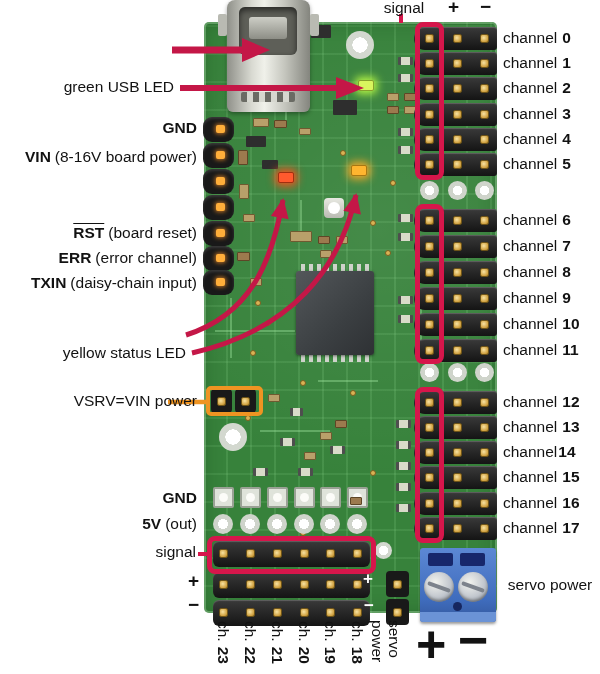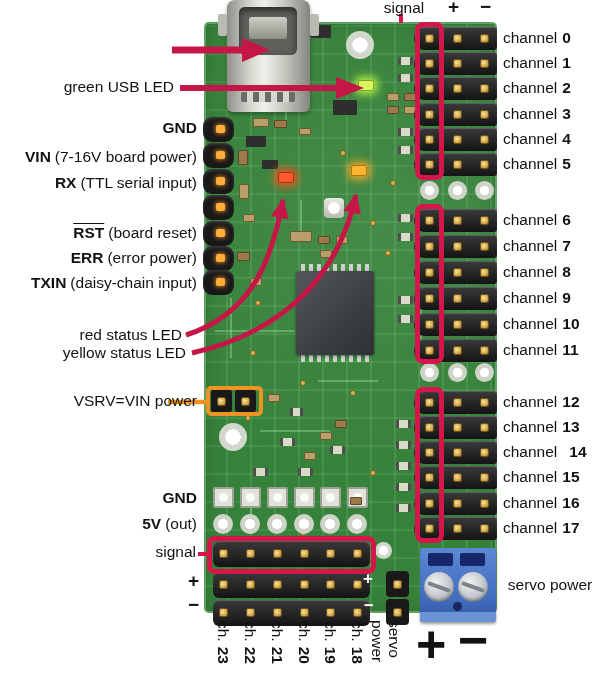--- a/index.html
+++ b/index.html
@@ -148,43 +148,41 @@
     <path d="M180 88 H336" stroke="#c41747" stroke-width="6" fill="none"></path>
     <polygon points="336,77 364,88 336,99" fill="#c41747"></polygon>
     <path d="M186 335 C252,314 272,260 283,200" stroke="#c41747" stroke-width="5" fill="none" marker-end="url(#ah)"></path>
     <path d="M192 353 C292,330 340,268 356,195" stroke="#c41747" stroke-width="5" fill="none" marker-end="url(#ah)"></path>
     <path d="M401 14 V23" stroke="#d6164b" stroke-width="4"></path>
     <path d="M198 554 H208" stroke="#d6164b" stroke-width="4"></path>
     <path d="M168 402 H207" stroke="#ef9422" stroke-width="4.5"></path>
   </svg>
 
   <div class="lbl ra" style="right:426px;top:77px;">green USB LED</div>
-  <div class="lbl ra" style="right:418px;top:325px;">red status LED</div>
   <div class="lbl ra" style="right:414px;top:343px;">yellow status LED</div>
   <div class="lbl ra" style="right:403px;top:391px;">VSRV=VIN power</div>
   <div class="lbl ra" style="right:404px;top:542px;">signal</div>
   <div class="lbl ra bold" style="right:401px;top:571px;font-size:19px;">+</div>
   <div class="lbl ra bold" style="right:401px;top:595px;font-size:19px;">−</div>
 
   <div class="lbl ctr" style="left:372px;top:-2px;width:64px;">signal</div>
   <div class="lbl bold" style="left:448px;top:-3px;font-size:19px;">+</div>
   <div class="lbl bold" style="left:480px;top:-3px;font-size:19px;">−</div>
 
   <div class="lbl ctr" style="left:500px;top:575px;width:100px;">servo power</div>
 
   <div class="silk" style="left:363px;top:570px;">+</div>
   <div class="silk" style="left:364px;top:597px;">−</div>
 
   <div class="big" style="left:416px;top:617px;">+</div>
   <div class="big" style="left:458px;top:613px;">−</div>
 <div class="lbl ra" style="right: 403px; top: 118px;"><b>GND</b></div>
-    <div class="lbl ra" style="right: 403px; top: 147px;"><b>VIN</b><span class="rest">(7-16V board power)</span></div>
-    <div class="lbl ra" style="right: 403px; top: 173px;"><b>RX</b><span class="rest">(TTL serial input)</span></div>
+    <div class="lbl ra" style="right: 403px; top: 147px;"><b>VIN</b><span class="rest">(8-16V board power)</span></div>
     <div class="lbl ra" style="right: 403px; top: 223px;"><b style="text-decoration: overline;">RST</b><span class="rest">(board reset)</span></div>
-    <div class="lbl ra" style="right: 403px; top: 248px;"><b>ERR</b><span class="rest">(error power)</span></div>
+    <div class="lbl ra" style="right: 403px; top: 248px;"><b>ERR</b><span class="rest">(error channel)</span></div>
     <div class="lbl ra" style="right: 403px; top: 273px;"><b>TXIN</b><span class="rest">(daisy-chain input)</span></div>
     <div class="lbl ra" style="right: 403px; top: 488px;"><b>GND</b></div>
     <div class="lbl ra" style="right: 403px; top: 514px;"><b>5V</b><span class="rest">(out)</span></div>
     <div class="lpin" style="top: 117px;">
       <i></i>
     </div>
     <div class="lpin" style="top: 143px;">
       <i></i>
     </div>
     <div class="lpin" style="top: 169px;">
@@ -284,21 +282,21 @@
       <span class="pin" style="left: 10.5px;"></span>
       <span class="pin" style="left: 38.5px;"></span>
       <span class="pin" style="left: 65.5px;"></span>
     </div>
     <div class="lbl" style="left: 503px; top: 417px;"><span>channel</span><b style="margin-left: 5px;">13</b></div>
     <div class="hrow" style="top: 441px;">
       <span class="pin" style="left: 10.5px;"></span>
       <span class="pin" style="left: 38.5px;"></span>
       <span class="pin" style="left: 65.5px;"></span>
     </div>
-    <div class="lbl" style="left: 503px; top: 442px;"><span>channel</span><b style="margin-left: 12px;">14</b></div>
+    <div class="lbl" style="left: 503px; top: 442px;"><span>channel</span><b style="margin-left: 1px;">14</b></div>
     <div class="hrow" style="top: 466px;">
       <span class="pin" style="left: 10.5px;"></span>
       <span class="pin" style="left: 38.5px;"></span>
       <span class="pin" style="left: 65.5px;"></span>
     </div>
     <div class="lbl" style="left: 503px; top: 467px;"><span>channel</span><b style="margin-left: 5px;">15</b></div>
     <div class="hrow" style="top: 492px;">
       <span class="pin" style="left: 10.5px;"></span>
       <span class="pin" style="left: 38.5px;"></span>
       <span class="pin" style="left: 65.5px;"></span>

